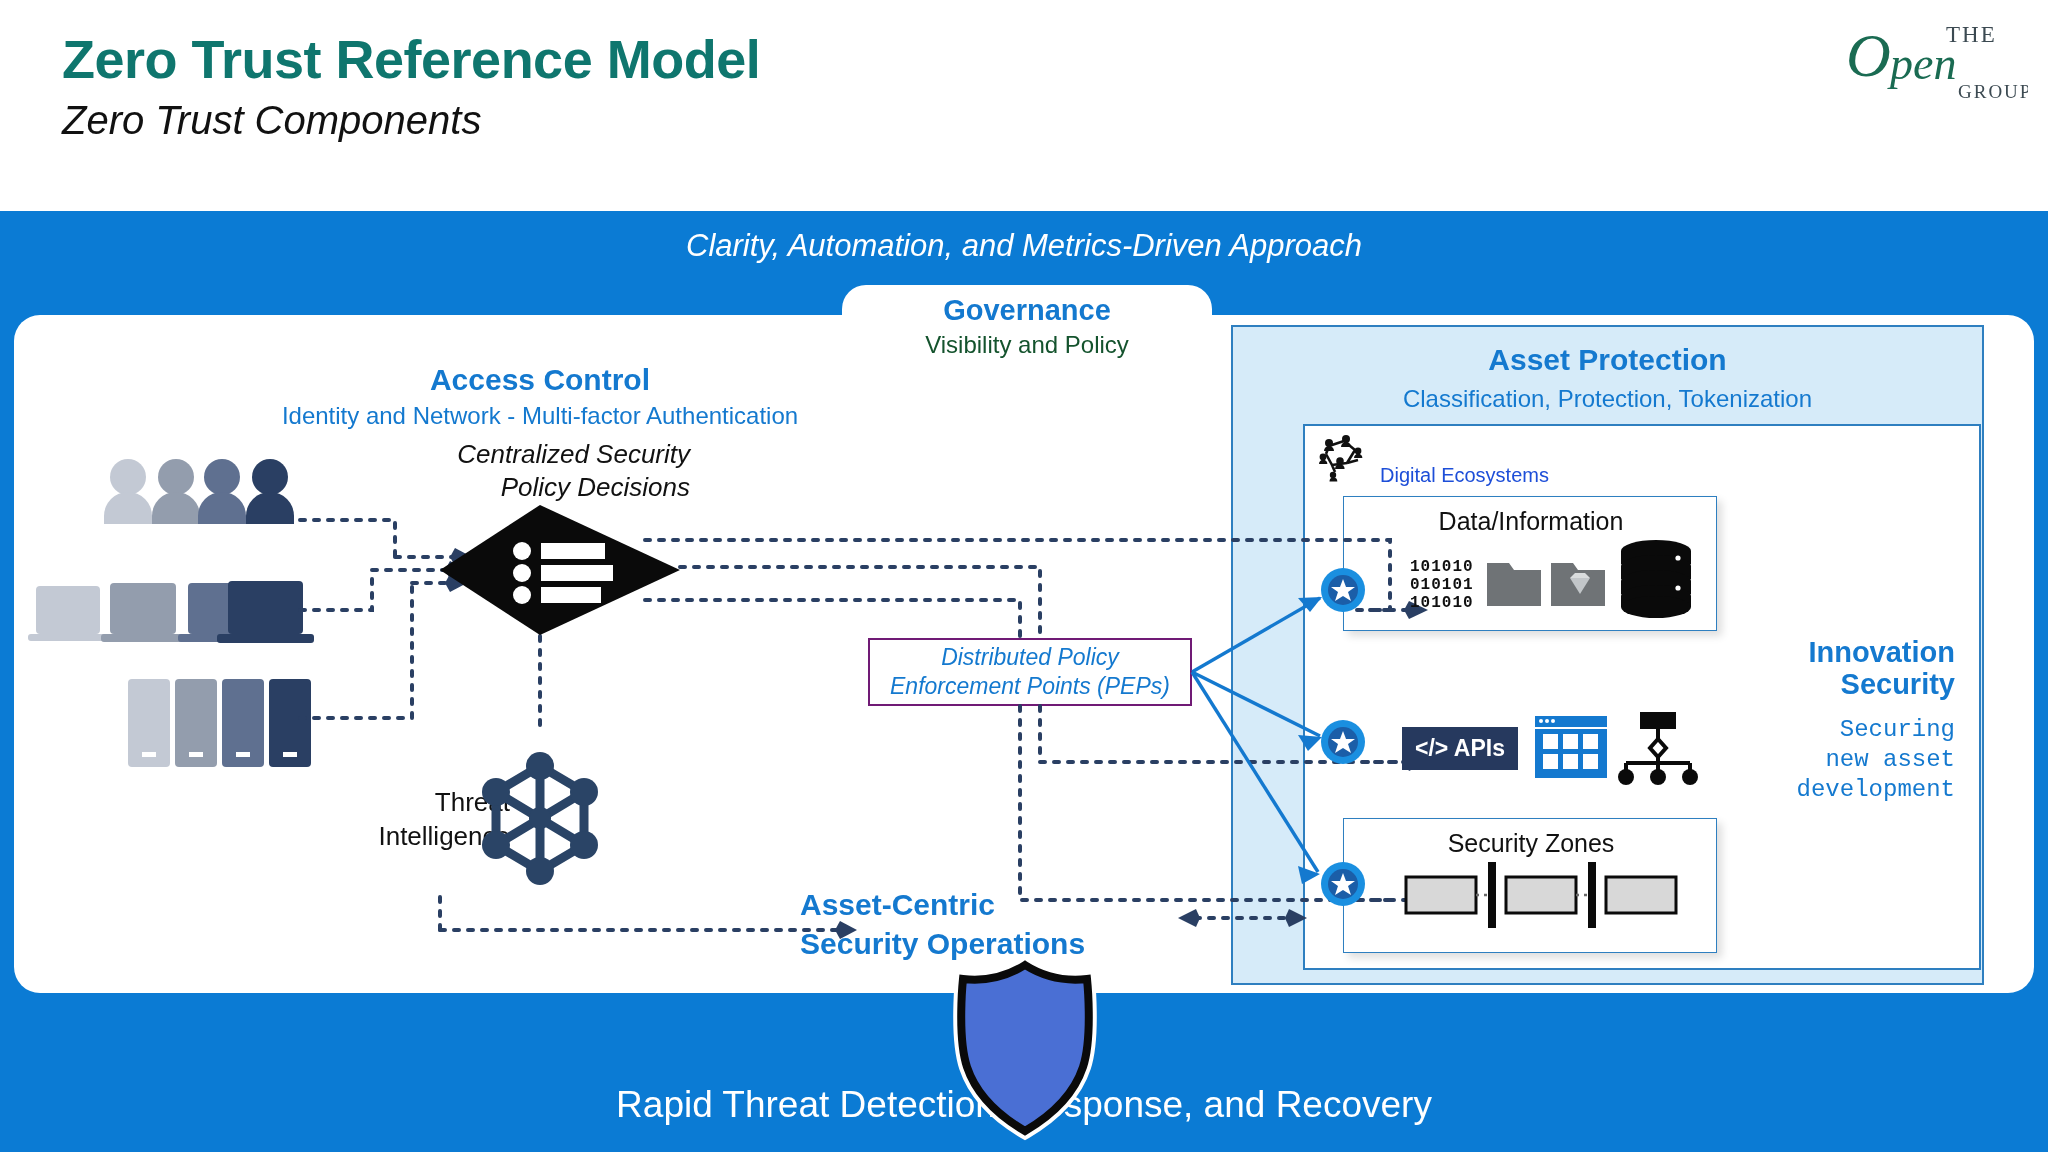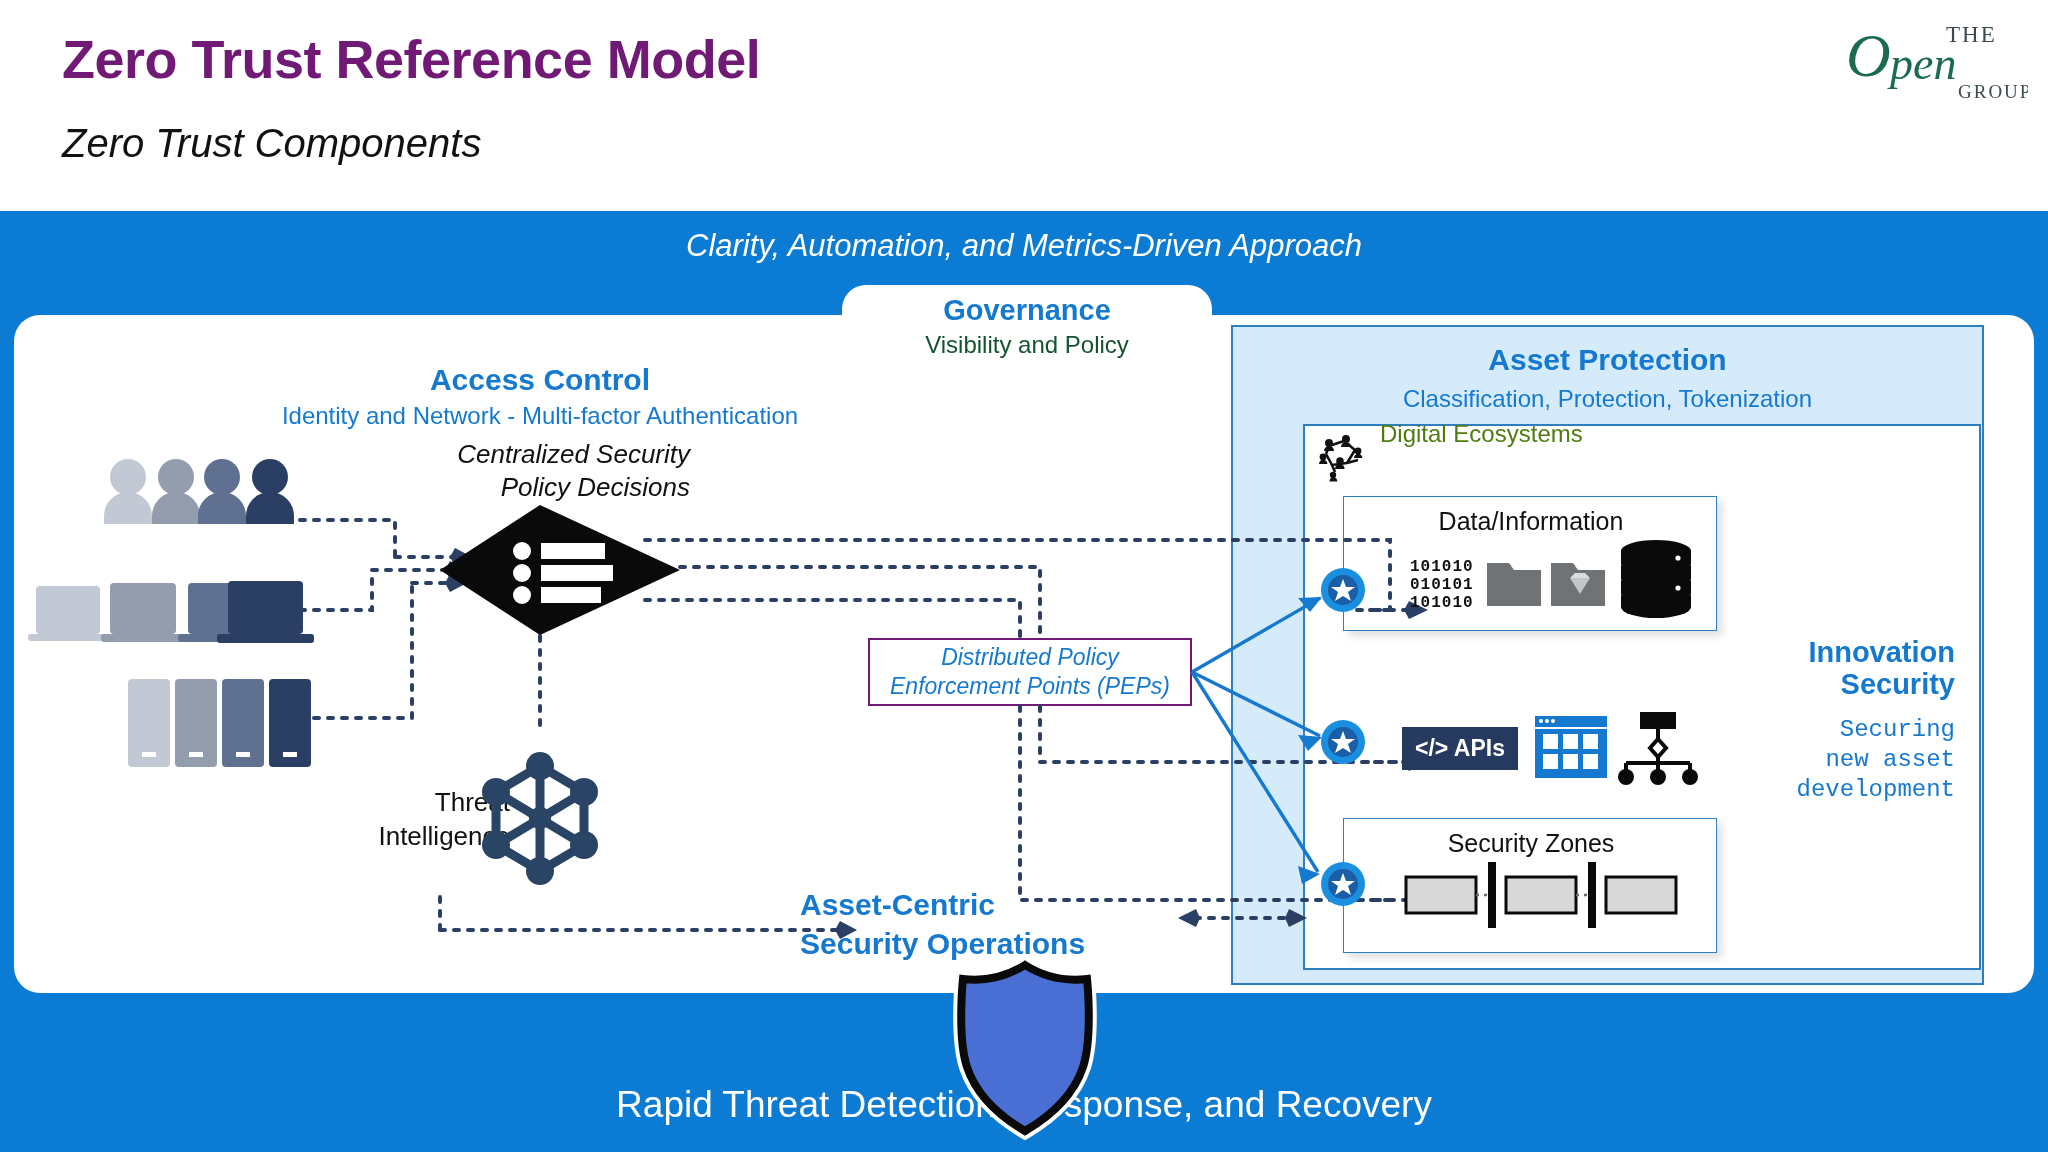--- a/index.html
+++ b/index.html
@@ -4,25 +4,25 @@
 <style>
   * { box-sizing: border-box; margin:0; padding:0; }
   html,body { width:2048px; height:1152px; background:#ffffff; overflow:hidden; }
   body { font-family:"Liberation Sans", sans-serif; }
 
   #stage { position:relative; width:2048px; height:1152px; background:#fff; }
 
   
   .hdr-title{
     position:absolute; left:62px; top:28px;
-    font-size:54px; font-weight:bold; color:#701a75; letter-spacing:-0.5px;
+    font-size:54px; font-weight:bold; color:#0f766e; letter-spacing:-0.5px;
     white-space:nowrap;
   }
   .hdr-sub{
-    position:absolute; left:62px; top:121px;
+    position:absolute; left:62px; top:98px;
     font-size:40px; font-style:italic; color:#111; white-space:nowrap;
   }
   .logo{ position:absolute; right:20px; top:16px; width:190px; height:88px; }
 
   
   .band{ position:absolute; left:0; top:211px; width:2048px; height:941px; background:#0b7bd4; }
   .band-top-text{
     position:absolute; left:0; top:228px; width:2048px; text-align:center;
     font-size:31px; font-style:italic; color:#fff;
   }
@@ -83,21 +83,21 @@
   .ap-title{ position:absolute; left:1231px; top:343px; width:753px; text-align:center;
     font-size:30px; font-weight:bold; color:#1479cf; z-index:9;}
   .ap-sub{ position:absolute; left:1231px; top:385px; width:753px; text-align:center;
     font-size:24px; color:#1479cf; z-index:9;}
 
   .de-box{
     position:absolute; left:1303px; top:424px; width:678px; height:546px;
     background:#fff; border:2px solid #2e7fc0; z-index:7;
   }
   .de-icon{ position:absolute; left:1313px; top:432px; width:56px; height:52px; z-index:9;}
-  .de-label{ position:absolute; left:1380px; top:420px; font-size:24px; color:#4d7c0f; z-index:9;}
+  .de-label{ position:absolute; left:1380px; top:464px; font-size:20px; color:#1d4ed8; z-index:9;}
 
   .asset-row{
     position:absolute; left:1343px; width:374px; height:135px;
     background:#fff; border:1.5px solid #2e7fc0; z-index:9;
     box-shadow: 5px 5px 8px rgba(0,0,0,0.13);
   }
   .asset-row-title{ position:absolute; width:374px; text-align:center; top:10px;
     font-size:25px; color:#111; }
   .row1{ top:496px; } .row2{ top:657px; } .row3{ top:818px; }
 

